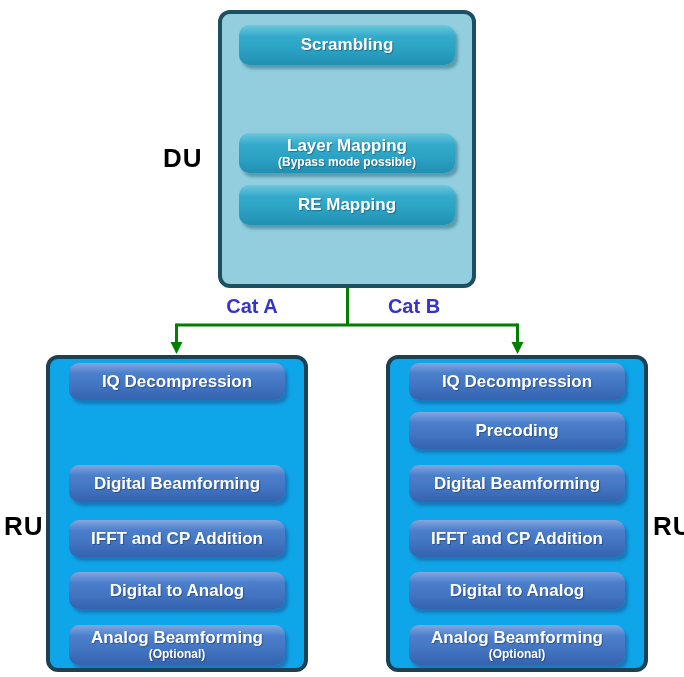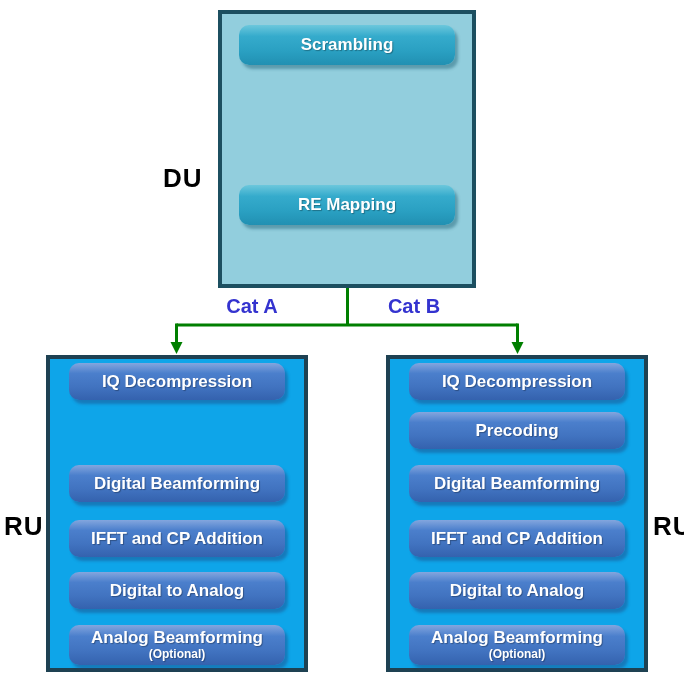--- a/index.html
+++ b/index.html
@@ -13,20 +13,21 @@
     width: 684px;
     height: 677px;
     background: #ffffff;
     overflow: hidden;
   }
 
   
   .box {
     position: absolute;
     box-sizing: border-box;
+    border-radius: 12px;
   }
   .du-box {
     left: 218px; top: 10px;
     width: 258px; height: 278px;
     background: #92cedd;
     border: 4px solid #1c4f60;
   }
   .ru-box {
     top: 355px;
     width: 262px; height: 317px;
@@ -75,21 +76,21 @@
   }
 
   
   .side-label {
     position: absolute;
     color: #000000;
     font-weight: bold;
     font-size: 26px;
     letter-spacing: 1px;
   }
-  .du-label { left: 163px; top: 143px; margin-top: 20px; }
+  .du-label { left: 163px; top: 143px; }
   .ru-label-left  { left: 4px;  top: 511px; }
   .ru-label-right { left: 653px; top: 511px; }
 
   
   .connector {
     position: absolute;
     left: 0; top: 286px;
     width: 684px; height: 70px;
   }
   .cat-label {
@@ -109,20 +110,24 @@
 
 <div class="canvas">
 
   <div class="side-label du-label">DU</div>
   <div class="side-label ru-label-left">RU</div>
   <div class="side-label ru-label-right">RU</div>
 
   <div class="box du-box">
     <div class="node teal" style="top:11px">
       <span class="node-label">Scrambling</span>
+    </div>
+    <div class="node teal tall" style="top:119px">
+      <span class="node-label">Layer Mapping</span>
+      <span class="node-note">(Bypass mode possible)</span>
     </div>
     <div class="node teal" style="top:171px">
       <span class="node-label">RE Mapping</span>
     </div>
   </div>
 
   <svg class="connector" viewBox="0 0 684 70" xmlns="http://www.w3.org/2000/svg">
     <path d="M347.5 2 V39" stroke="#007f00" stroke-width="3" fill="none"></path>
     <path d="M176.5 39 H517.5" stroke="#007f00" stroke-width="3" fill="none"></path>
     <path d="M176.5 37.5 V57" stroke="#007f00" stroke-width="3" fill="none"></path>

